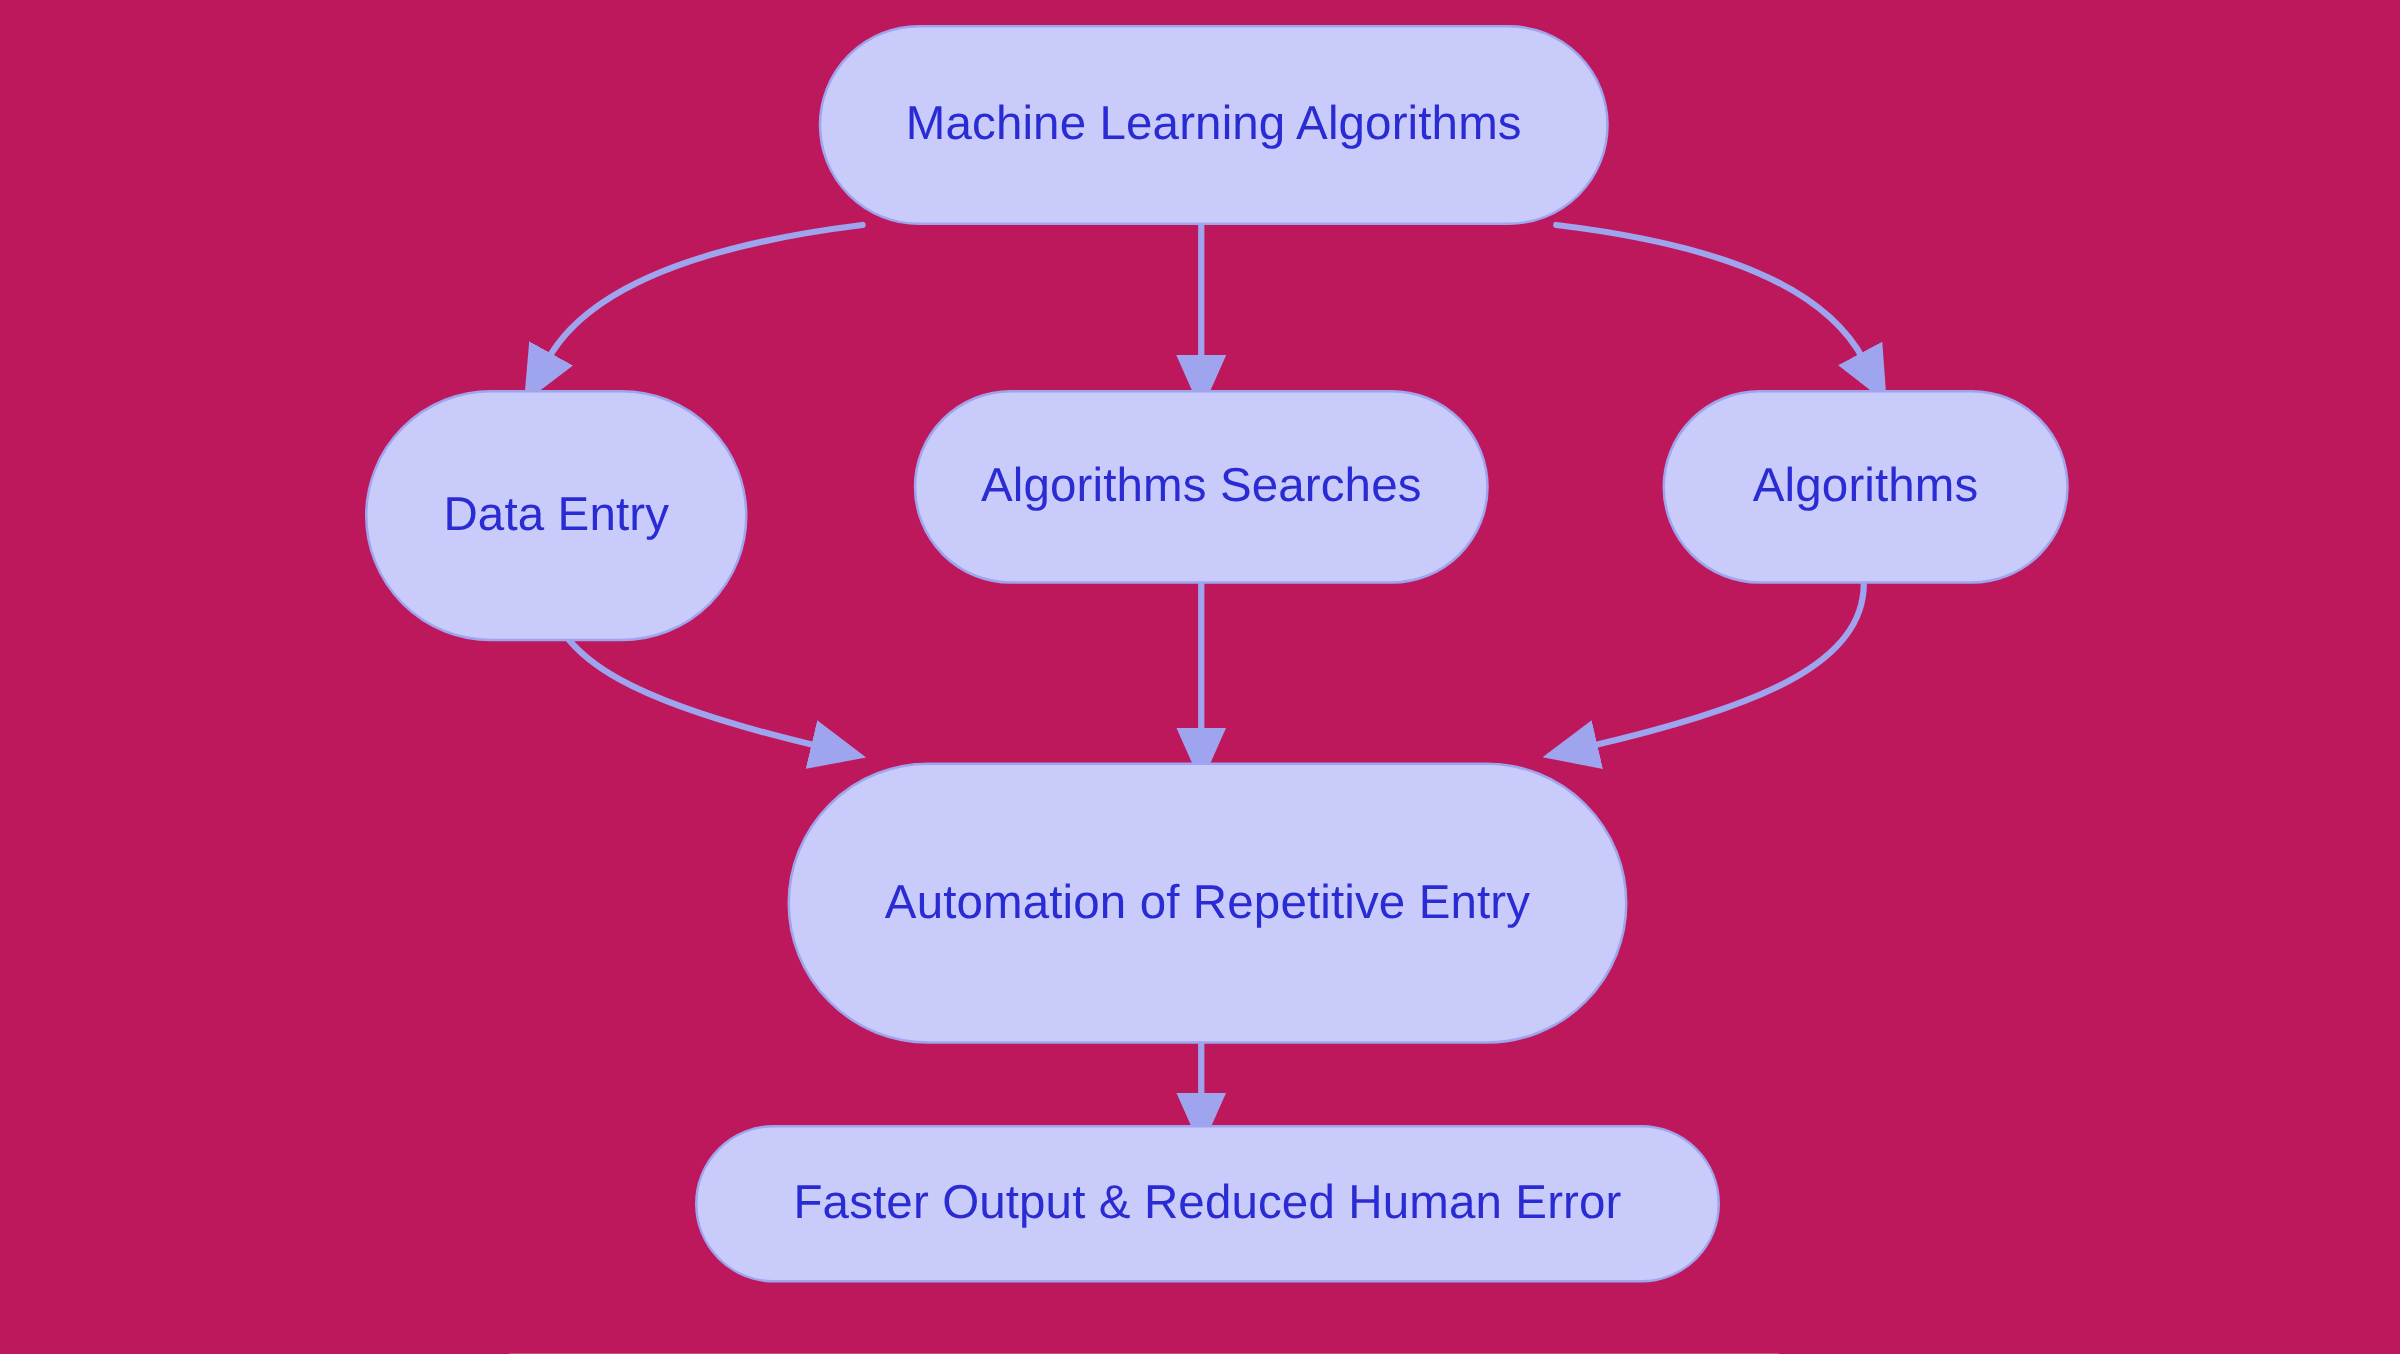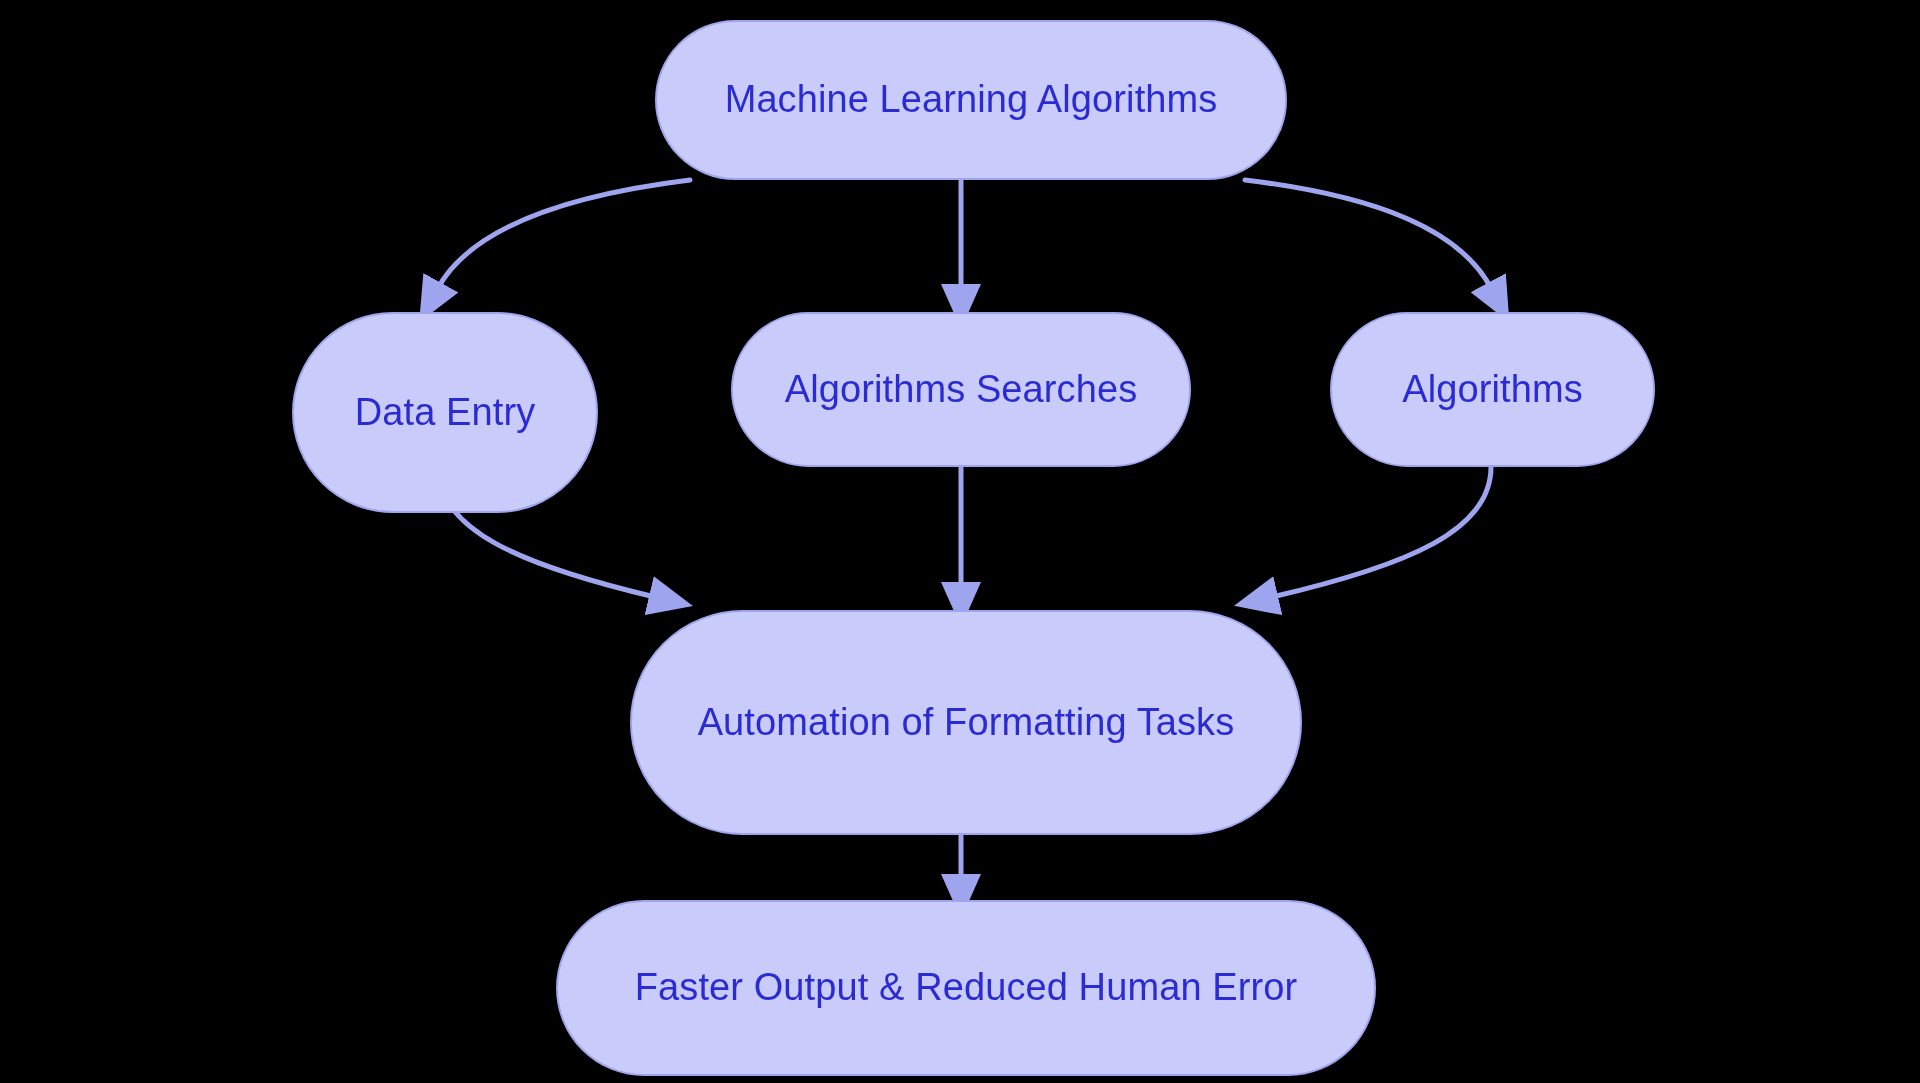--- a/index.html
+++ b/index.html
@@ -10,21 +10,21 @@
   body {
     width: 1920px;
     height: 1083px;
     font-family: "Liberation Sans", sans-serif;
     overflow: hidden;
   }
   #flowchart-canvas {
     position: relative;
     width: 1920px;
     height: 1083px;
-    background: #000000;
+    background: #be185d;
   }
   #edge-layer {
     position: absolute;
     left: 0;
     top: 0;
     width: 1920px;
     height: 1083px;
   }
   .node {
     position: absolute;
@@ -46,21 +46,21 @@
     letter-spacing: 0.1px;
     white-space: nowrap;
     user-select: none;
   }
   
   #node-root      { left: 655px;  top: 20px;  width: 632px; height: 160px; }
   #node-data      { left: 292px;  top: 312px; width: 306px; height: 201px; }
   #node-lit       { left: 731px;  top: 312px; width: 460px; height: 155px; }
   #node-format    { left: 1330px; top: 312px; width: 325px; height: 155px; }
   #node-automate  { left: 630px;  top: 610px; width: 672px; height: 225px; }
-  #node-outcome   { left: 556px;  top: 900px; width: 820px; height: 176px; }
+  #node-outcome   { left: 556px;  top: 900px; width: 820px; height: 126px; }
 </style>
 </head>
 <body>
 
 <div id="flowchart-canvas">
 
   <svg id="edge-layer" viewBox="0 0 1920 1083" width="1920" height="1083" xmlns="http://www.w3.org/2000/svg">
     <defs>
       <marker id="arrowhead" markerWidth="9" markerHeight="8" refX="1.2" refY="4" orient="auto" markerUnits="strokeWidth">
         <path d="M 0 0 L 9 4 L 0 8 z" fill="#9fa4ee"></path>
@@ -92,20 +92,20 @@
 
   <div class="node" id="node-lit">
     <span class="node-label">Algorithms Searches</span>
   </div>
 
   <div class="node" id="node-format">
     <span class="node-label">Algorithms</span>
   </div>
 
   <div class="node" id="node-automate">
-    <span class="node-label">Automation of Formatting Tasks</span>
+    <span class="node-label">Automation of Repetitive Entry</span>
   </div>
 
   <div class="node" id="node-outcome">
     <span class="node-label">Faster Output &amp; Reduced Human Error</span>
   </div>
 
 </div>
 
 </body></html>

